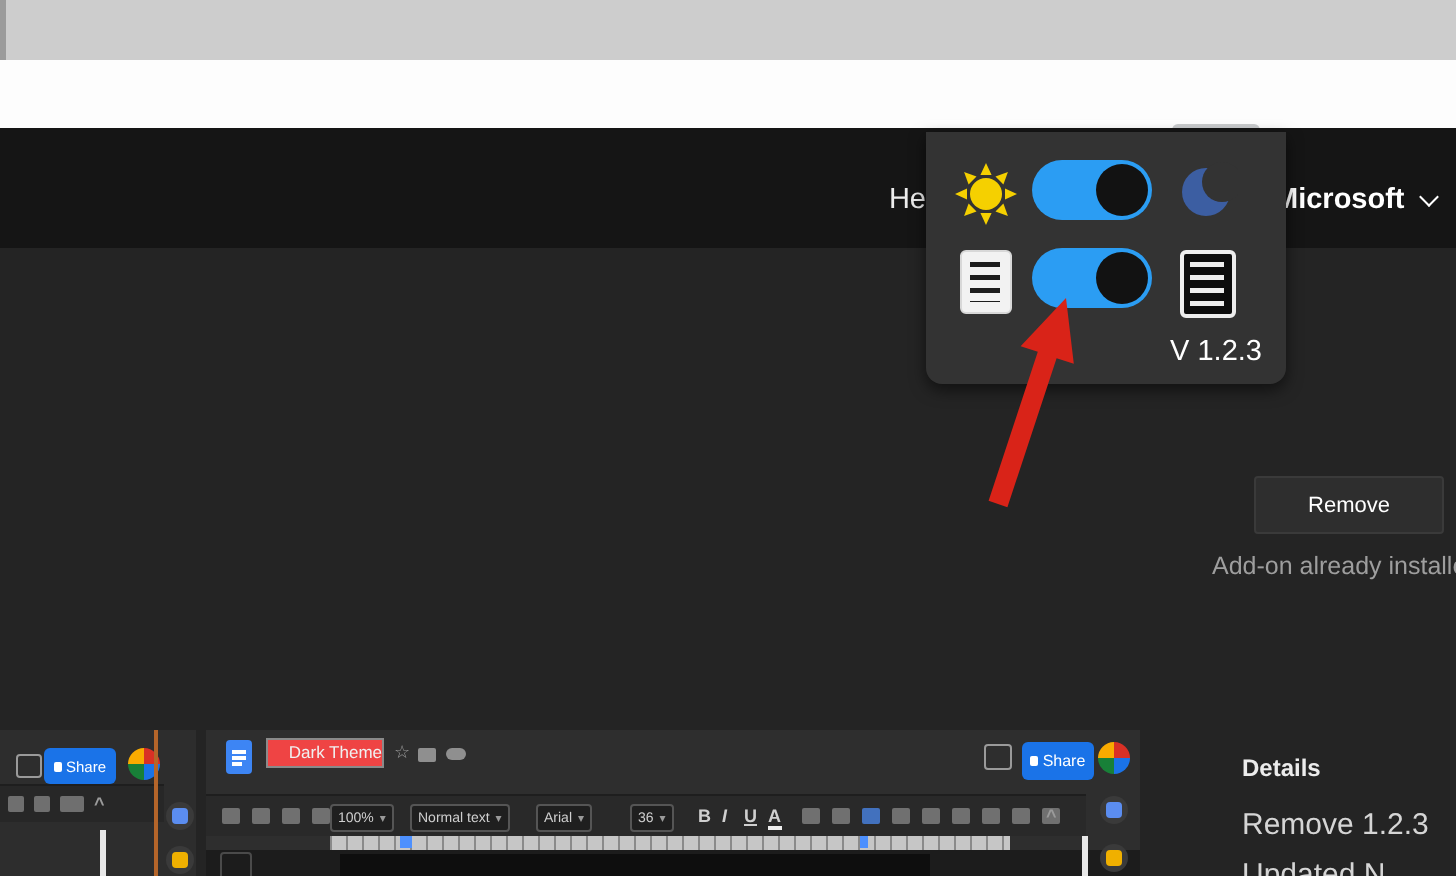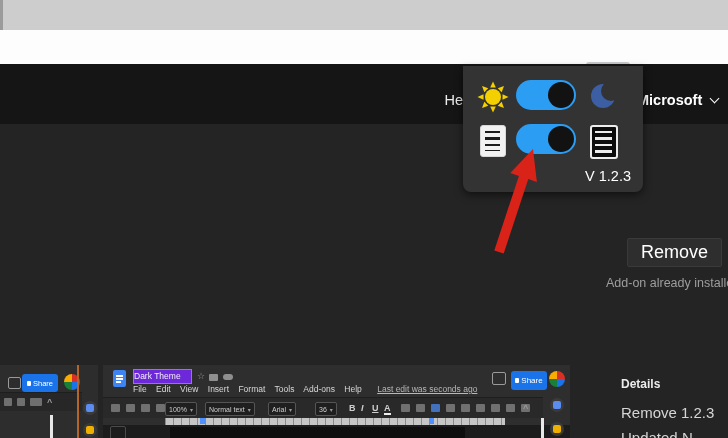--- a/index.html
+++ b/index.html
@@ -18,21 +18,21 @@
   .ext-page{width:9px;height:12px;background:#efe2c4;border-radius:1px}
   .addr-sep{left:638px;top:38px;width:1px;height:18px;background:#bdbdbd}
   
   .pagebody{left:0;top:64px;width:728px;height:374px;background:#242424}
   .pageheader{left:0;top:64px;width:728px;height:60px;background:#151515}
   .he-txt{left:418px;top:92px;width:45px;text-align:right;color:#ececec;font-size:14.5px}
   .ms-txt{left:637px;top:92px;color:#fff;font-size:14.5px;font-weight:600;display:flex;align-items:center}
   .ms-chev{display:inline-block;width:6px;height:6px;border-right:1.8px solid #fff;
     border-bottom:1.8px solid #fff;transform:rotate(45deg);margin-left:9px;margin-top:-4px}
   .remove-btn{left:627px;top:238px;width:95px;height:29px;background:#2e2e2e;border:1px solid #3a3a3a;
-    color:#fff;font-size:18px;border-radius:2px;font-family:"Liberation Sans",sans-serif}
+    color:#fff;font-size:11px;border-radius:2px;font-family:"Liberation Sans",sans-serif}
   .addon-txt{left:606px;top:276px;width:160px;font-size:12.5px;color:#9e9e9e;white-space:nowrap}
   .details-h{left:621px;top:377px;font-size:12px;font-weight:bold;color:#ececec}
   .details-v{left:621px;top:404px;font-size:15px;color:#d5d5d5}
   .details-u{left:621px;top:429px;font-size:15px;color:#d5d5d5;height:9px;overflow:hidden}
   
   .popup{left:463px;top:66px;width:180px;height:126px;background:#333333;
     border-radius:0 0 8px 8px;box-shadow:0 3px 8px rgba(0,0,0,.55);z-index:40}
   .toggle{width:60px;height:30px;border-radius:15px;background:var(--toggle-blue)}
   .toggle::after{content:"";position:absolute;right:2px;top:2px;width:26px;height:26px;
     border-radius:50%;background:#121212}
@@ -197,37 +197,26 @@
   </div>
 </div>
 
 <div class="abs thumb thumb-r">
 
   <div class="abs" style="left:10px;top:5px;width:13px;height:17px;background:#3d85f4;border-radius:2px">
     <div class="abs" style="left:3px;top:5px;width:7px;height:1.5px;background:#fff"></div>
     <div class="abs" style="left:3px;top:8px;width:7px;height:1.5px;background:#fff"></div>
     <div class="abs" style="left:3px;top:11px;width:5px;height:1.5px;background:#fff"></div>
   </div>
-  <div class="abs" style="left:30px;top:4px;width:57px;height:13px;border:1px solid #8a8a8a;background:#6d28d9;
-       color:#f0f0f0;font-size:8.5px;text-align:left;line-height:13px">Dark Theme</div>
+  <div class="abs" style="left:30px;top:4px;width:57px;height:13px;border:1px solid #8a8a8a;background:#ef4444;
+       color:#f0f0f0;font-size:8.5px;text-align:right;line-height:13px">Dark Theme</div>
   <span class="abs star-glyph" style="left:94px;top:6px">☆</span>
   <div class="abs" style="left:106px;top:9px;width:9px;height:7px;background:#8f8f8f;border-radius:1px"></div>
   <div class="abs" style="left:120px;top:9px;width:10px;height:6px;background:#8f8f8f;border-radius:3px"></div>
 
-  <div class="abs menu-row" style="left:30px;top:19px;font-size:8.5px;color:#d8d8d8;white-space:nowrap">
-    <span>File</span>
-    <span>Edit</span>
-    <span>View</span>
-    <span>Insert</span>
-    <span>Format</span>
-    <span>Tools</span>
-    <span>Add-ons</span>
-    <span>Help</span>
-    <span style="text-decoration:underline;color:#b8b8b8;margin-left:6px">Last edit was seconds ago</span>
-  </div>
 
   <div class="abs cmt-ic" style="left:389px;top:7px;width:12px;height:11px"></div>
   <div class="abs share-btn" style="left:408px;top:6px;width:36px;height:19px;font-size:8px">
     <span class="lockdot"></span>
     <span>Share</span>
   </div>
   <div class="abs avatar" style="left:446px;top:6px;width:16px;height:16px"></div>
 
   <div class="abs" style="left:0;top:32px;width:440px;height:20px;background:#292929;border-top:1px solid #1e1e1e">
     <div class="abs" style="left:8px;top:6px;display:flex;gap:6px">

